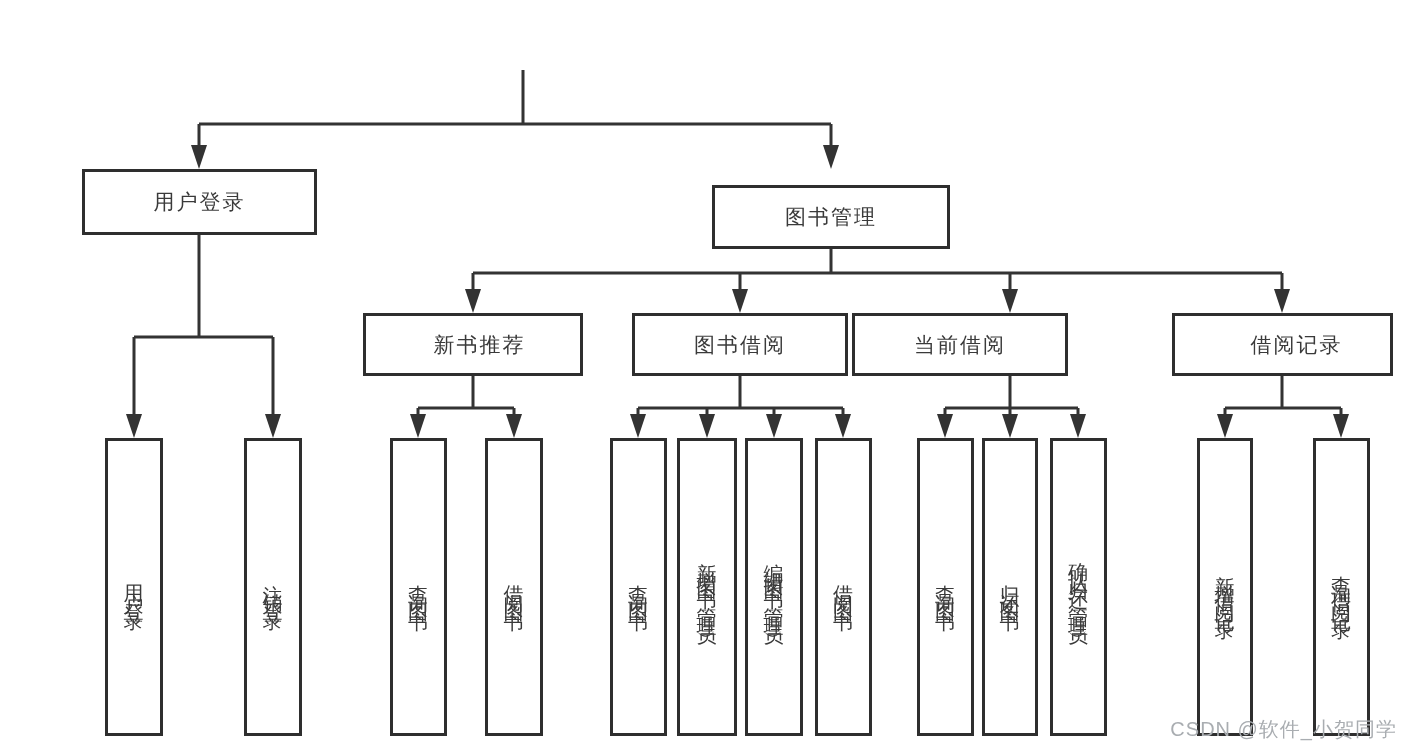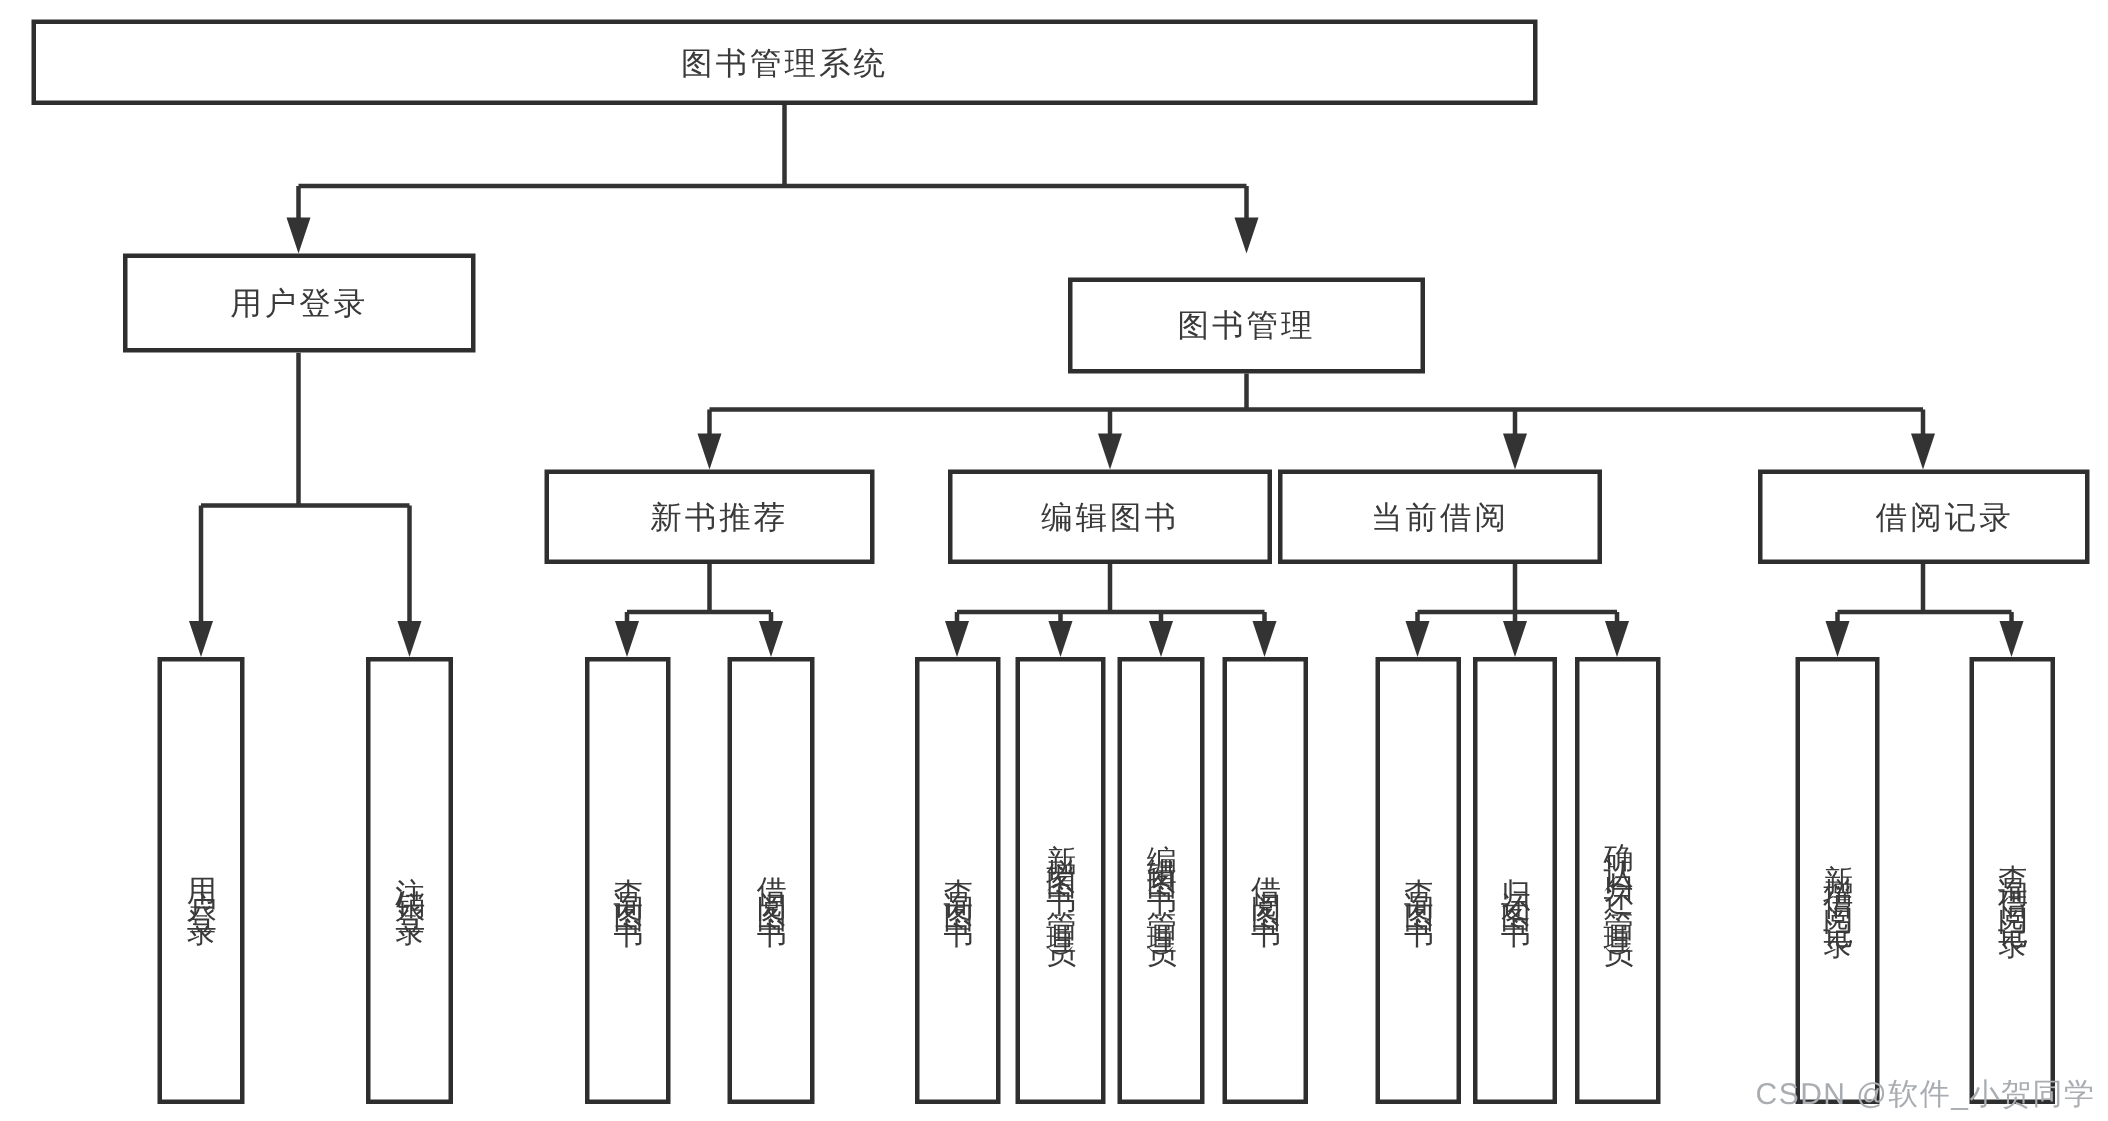--- a/index.html
+++ b/index.html
@@ -56,27 +56,26 @@
     <polygon points="699,414 715,414 707,438"></polygon>
     <polygon points="766,414 782,414 774,438"></polygon>
     <polygon points="835,414 851,414 843,438"></polygon>
     <polygon points="937,414 953,414 945,438"></polygon>
     <polygon points="1002,414 1018,414 1010,438"></polygon>
     <polygon points="1070,414 1086,414 1078,438"></polygon>
     <polygon points="1217,414 1233,414 1225,438"></polygon>
     <polygon points="1333,414 1349,414 1341,438"></polygon>
   </svg>
 
-  <div class="box" style="left:21px;top:13px;width:1004px;height:57px;">图书管理系统</div>
 
   <div class="box" style="left:82px;top:169px;width:235px;height:66px;">用户登录</div>
   <div class="box" style="left:712px;top:185px;width:238px;height:64px;">图书管理</div>
 
   <div class="box" style="left:363px;top:313px;width:220px;height:63px;padding-left:13px;">新书推荐</div>
-  <div class="box" style="left:632px;top:313px;width:216px;height:63px;">编辑图书</div>
+  <div class="box" style="left:632px;top:313px;width:216px;height:63px;">图书借阅</div>
   <div class="box" style="left:852px;top:313px;width:216px;height:63px;">当前借阅</div>
   <div class="box" style="left:1172px;top:313px;width:221px;height:63px;padding-left:28px;">借阅记录</div>
 
   <div class="box leaf" style="left:105px;top:438px;width:58px;height:298px;">用户登录</div>
   <div class="box leaf" style="left:244px;top:438px;width:58px;height:298px;">注销登录</div>
 
   <div class="box leaf" style="left:390px;top:438px;width:57px;height:298px;">查询图书</div>
   <div class="box leaf" style="left:485px;top:438px;width:58px;height:298px;">借阅图书</div>
 
   <div class="box leaf" style="left:610px;top:438px;width:57px;height:298px;">查询图书</div>

